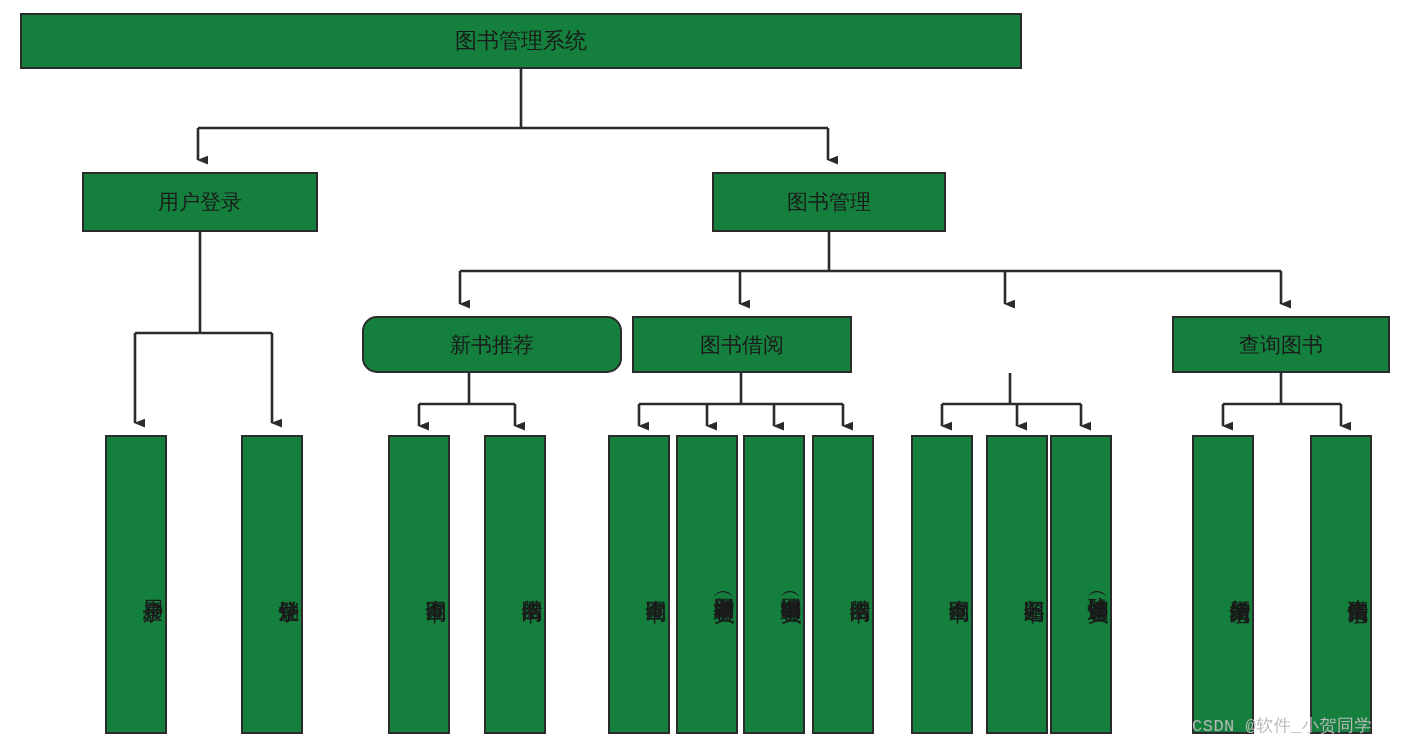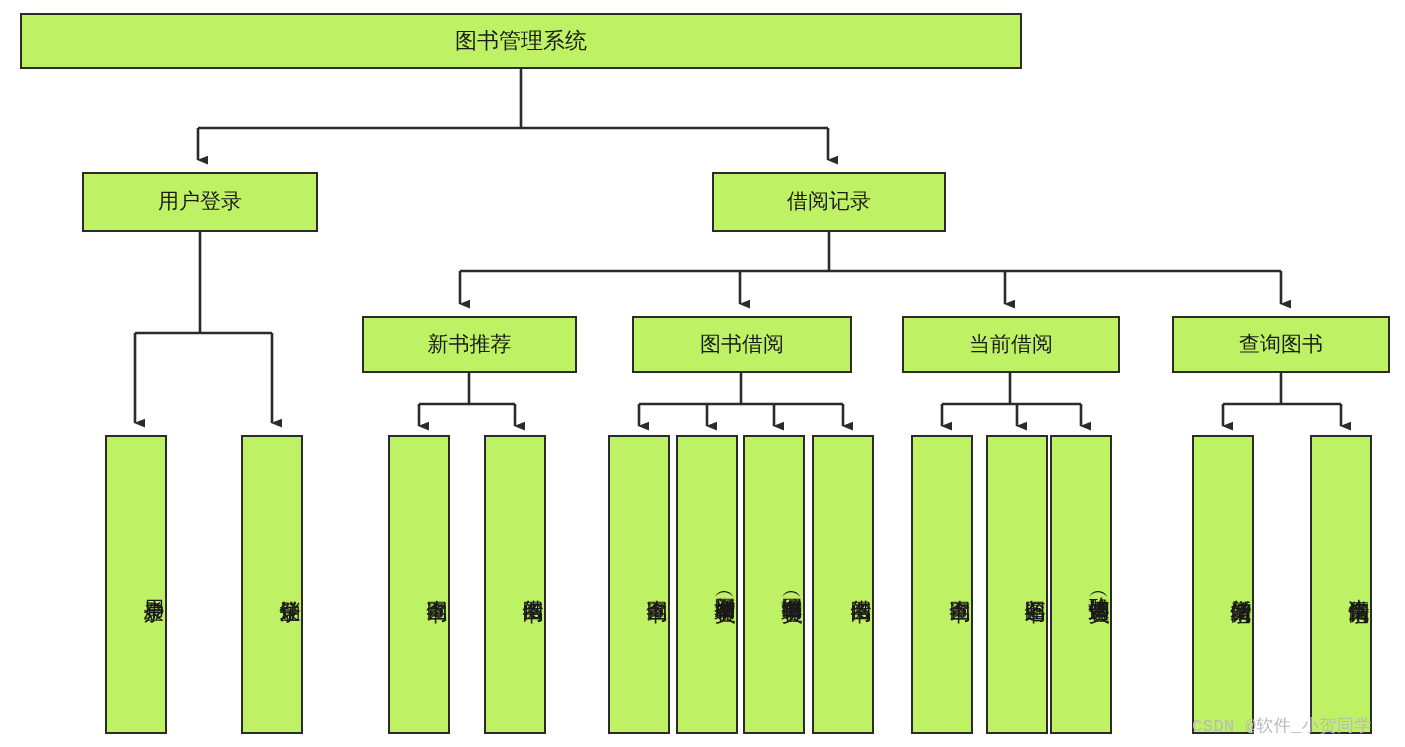--- a/index.html
+++ b/index.html
@@ -22,28 +22,27 @@
     position: absolute;
     left: 0;
     top: 0;
     width: 1405px;
     height: 747px;
   }
   .node-box {
     position: absolute;
     box-sizing: border-box;
     border: 2px solid #2b2b2b;
-    background: #bef264;
+    background: #15803d;
     display: flex;
     align-items: center;
     justify-content: center;
     color: #1a1a1a;
     text-align: center;
     line-height: 1.12;
-    font-family: Liberation Serif, serif;
   }
   .node-root {
     font-size: 22px;
   }
   .node-l1 {
     font-size: 21px;
   }
   .node-l2 {
     font-size: 21px;
   }
@@ -131,31 +130,28 @@
   </svg>
 
   <div class="node-box node-root" style="left:20px; top:13px; width:1002px; height:56px;">
     <span>图书管理系统</span>
   </div>
 
   <div class="node-box node-l1" style="left:82px; top:172px; width:236px; height:60px;">
     <span>用户登录</span>
   </div>
   <div class="node-box node-l1" style="left:712px; top:172px; width:234px; height:60px;">
-    <span>借阅记录</span>
+    <span>图书管理</span>
   </div>
 
-  <div class="node-box node-l2" style="left:362px; top:316px; width:215px; height:57px;">
+  <div class="node-box node-l2" style="left:362px; top:316px; width:260px; height:57px;border-radius:15px;">
     <span>新书推荐</span>
   </div>
   <div class="node-box node-l2" style="left:632px; top:316px; width:220px; height:57px;">
     <span>图书借阅</span>
-  </div>
-  <div class="node-box node-l2" style="left:902px; top:316px; width:218px; height:57px;">
-    <span>当前借阅</span>
   </div>
   <div class="node-box node-l2" style="left:1172px; top:316px; width:218px; height:57px;">
     <span>查询图书</span>
   </div>
 
   <div class="node-box node-leaf" style="left:105px; top:435px; width:62px; height:299px;">
     <span class="leaf-label">用户登录</span>
   </div>
   <div class="node-box node-leaf" style="left:241px; top:435px; width:62px; height:299px;">
     <span class="leaf-label">注销登录</span>

